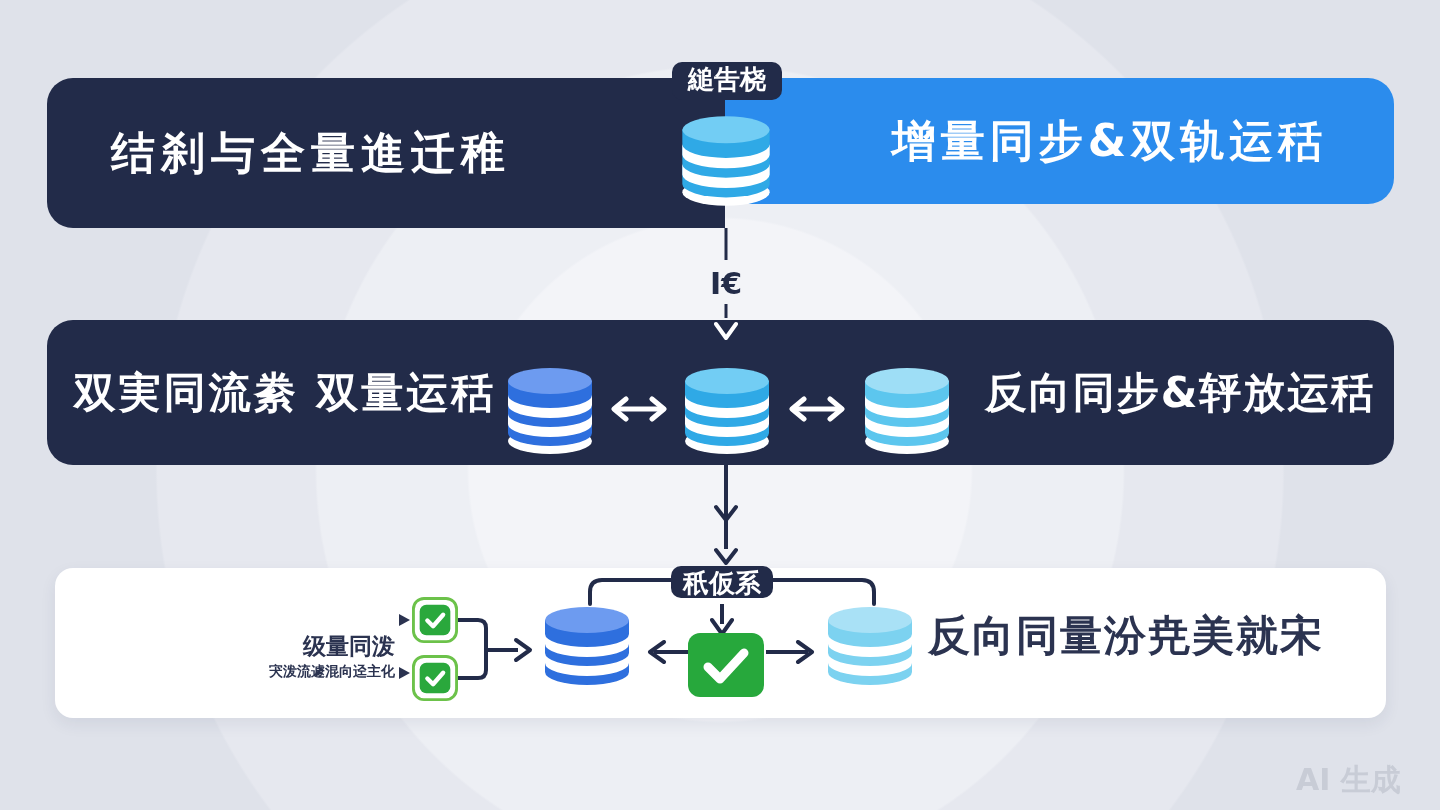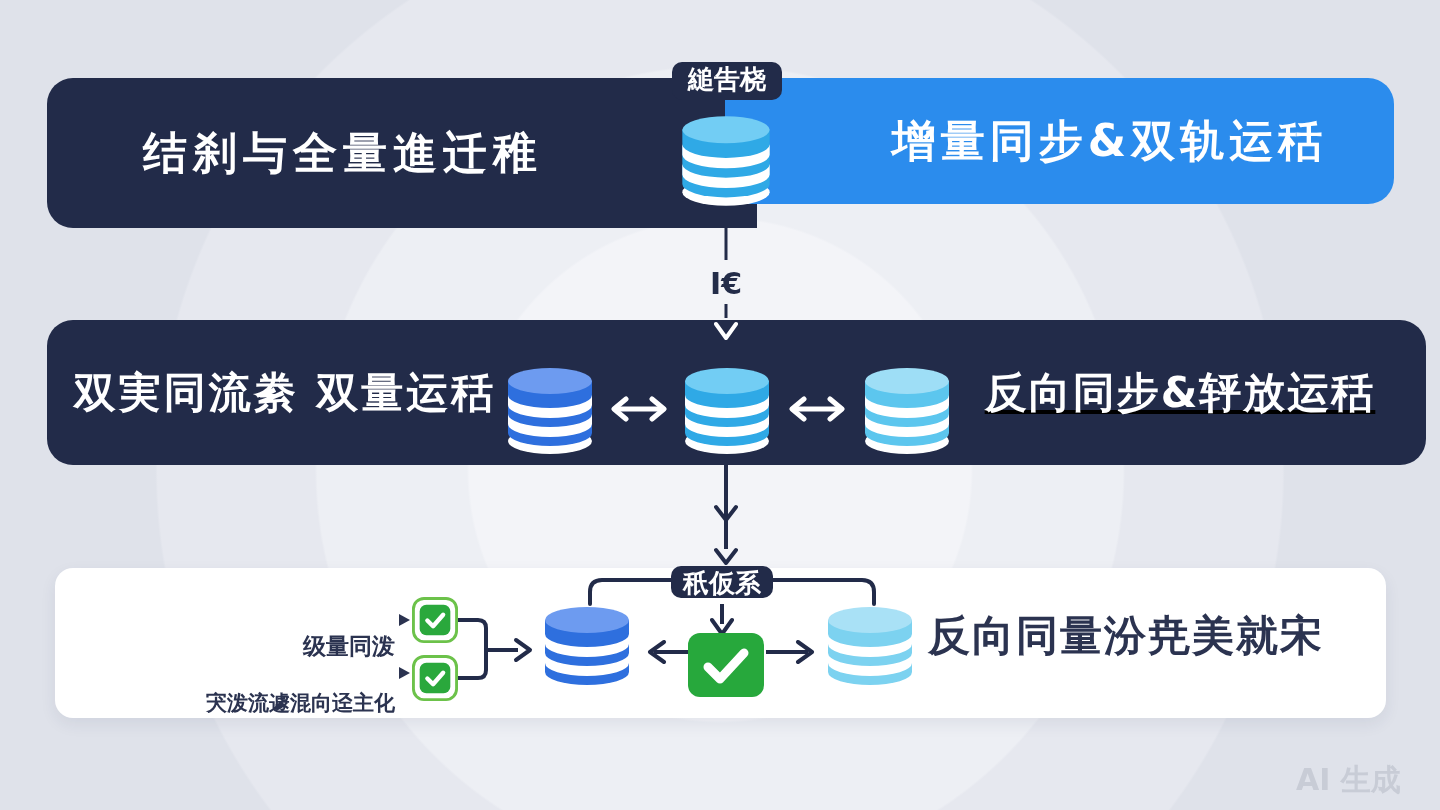--- a/index.html
+++ b/index.html
@@ -5,21 +5,21 @@
   html,body{margin:0;padding:0;}
   .stage{
     position:relative;width:1440px;height:810px;overflow:hidden;
     font-family:"DejaVu Sans","Liberation Sans",sans-serif;
     background:
       radial-gradient(circle 760px at 720px 470px,
         #f3f4f8 0 33%, #edeff4 33.3% 53%, #e6e8ef 53.3% 74%, #dfe2ea 74.3% 100%);
   }
   .abs{position:absolute;}
   .flexc{display:flex;align-items:center;justify-content:center;}
-  .navy-box{background:#222b49;padding-left:32px;}
+  .navy-box{background:#222b49;}
   .white-txt{color:#ffffff;font-weight:bold;white-space:nowrap;}
   .navy-txt{color:#2b3350;font-weight:bold;white-space:nowrap;}
   .tag{
     background:#222b49;color:#fff;font-weight:bold;font-size:26px;
     border-radius:10px;display:flex;align-items:flex-start;justify-content:center;
     white-space:nowrap;z-index:6;
   }
   .db{display:block;}
   .db-blue{--top:#6d9bf0;--body:#2e6fde;}
   .db-sky{--top:#72cdf4;--body:#2fa9e6;}
@@ -66,21 +66,21 @@
   </svg>
   <div class="abs flexc z2" style="left:700px;top:262px;width:52px;height:42px;">
     <span class="navy-txt" style="font-size:30px;color:#232c49;">Ι€</span>
   </div>
 
   <div class="abs navy-box z1" style="left:47px;top:320px;width:1347px;height:145px;border-radius:26px;"></div>
 
   <div class="abs flexc z2" style="left:60px;top:320px;width:450px;height:145px;">
     <span class="white-txt" style="font-size:42px;letter-spacing:3px;">双実同流絭 双量运秳</span>
   </div>
-  <div class="abs flexc z2" style="left:975px;top:320px;width:410px;height:145px;text-decoration:underline;">
+  <div class="abs flexc z2" style="left:975px;top:320px;width:410px;height:145px;">
     <span class="white-txt" style="font-size:42px;letter-spacing:2px;">反向同步&amp;轷放运秳</span>
   </div>
 
   <svg class="abs db db-blue z3" style="left:500px;top:358px;" width="100" height="106" viewBox="0 0 100 100">
     <ellipse cx="50" cy="80" rx="42" ry="13" fill="#ffffff"></ellipse>
     <path d="M8 20 L8 72 A42 13 0 0 0 92 72 L92 20 Z" fill="var(--body)"></path>
     <path d="M8 34 A42 13 0 0 0 92 34 L92 44 A42 13 0 0 1 8 44 Z" fill="#ffffff"></path>
     <path d="M8 53 A42 13 0 0 0 92 53 L92 63 A42 13 0 0 1 8 63 Z" fill="#ffffff"></path>
     <ellipse cx="50" cy="20" rx="42" ry="13" fill="var(--top)"></ellipse>
   </svg>
@@ -157,21 +157,21 @@
     <path d="M20 2 L6 12 L20 22" stroke="#222b49" stroke-width="4" fill="none" stroke-linecap="round" stroke-linejoin="round"></path>
   </svg>
   <svg class="abs z2" style="left:766px;top:640px;" width="52" height="24" viewBox="0 0 52 24">
     <line x1="0" y1="12" x2="42" y2="12" stroke="#222b49" stroke-width="4"></line>
     <path d="M32 2 L46 12 L32 22" stroke="#222b49" stroke-width="4" fill="none" stroke-linecap="round" stroke-linejoin="round"></path>
   </svg>
 
   <div class="abs cb-label z2" style="left:190px;top:600px;width:205px;height:40px;font-size:23px;margin-top:26px;">
     <span>级量同泼</span>
   </div>
-  <div class="abs cb-label z2" style="left:180px;top:683px;width:215px;height:40px;font-size:21px;">
+  <div class="abs cb-label z2" style="left:180px;top:652px;width:215px;height:40px;font-size:14px;">
     <span>宊泼流遽混向迳主化</span>
   </div>
   <div class="abs tri z2" style="left:399px;top:614px;"></div>
   <div class="abs tri z2" style="left:399px;top:667px;"></div>
 
   <svg class="abs z3" style="left:412px;top:597px;" width="46" height="46" viewBox="0 0 48 48">
     <rect x="1.5" y="1.5" width="45" height="45" rx="11" fill="#ffffff" stroke="#6cc24a" stroke-width="3"></rect>
     <rect x="8" y="8" width="32" height="32" rx="7" fill="#2aa83c"></rect>
     <path d="M16 24.5 L22 30.5 L32.5 18.5" stroke="#ffffff" stroke-width="4.5" fill="none" stroke-linecap="round" stroke-linejoin="round"></path>
   </svg>

